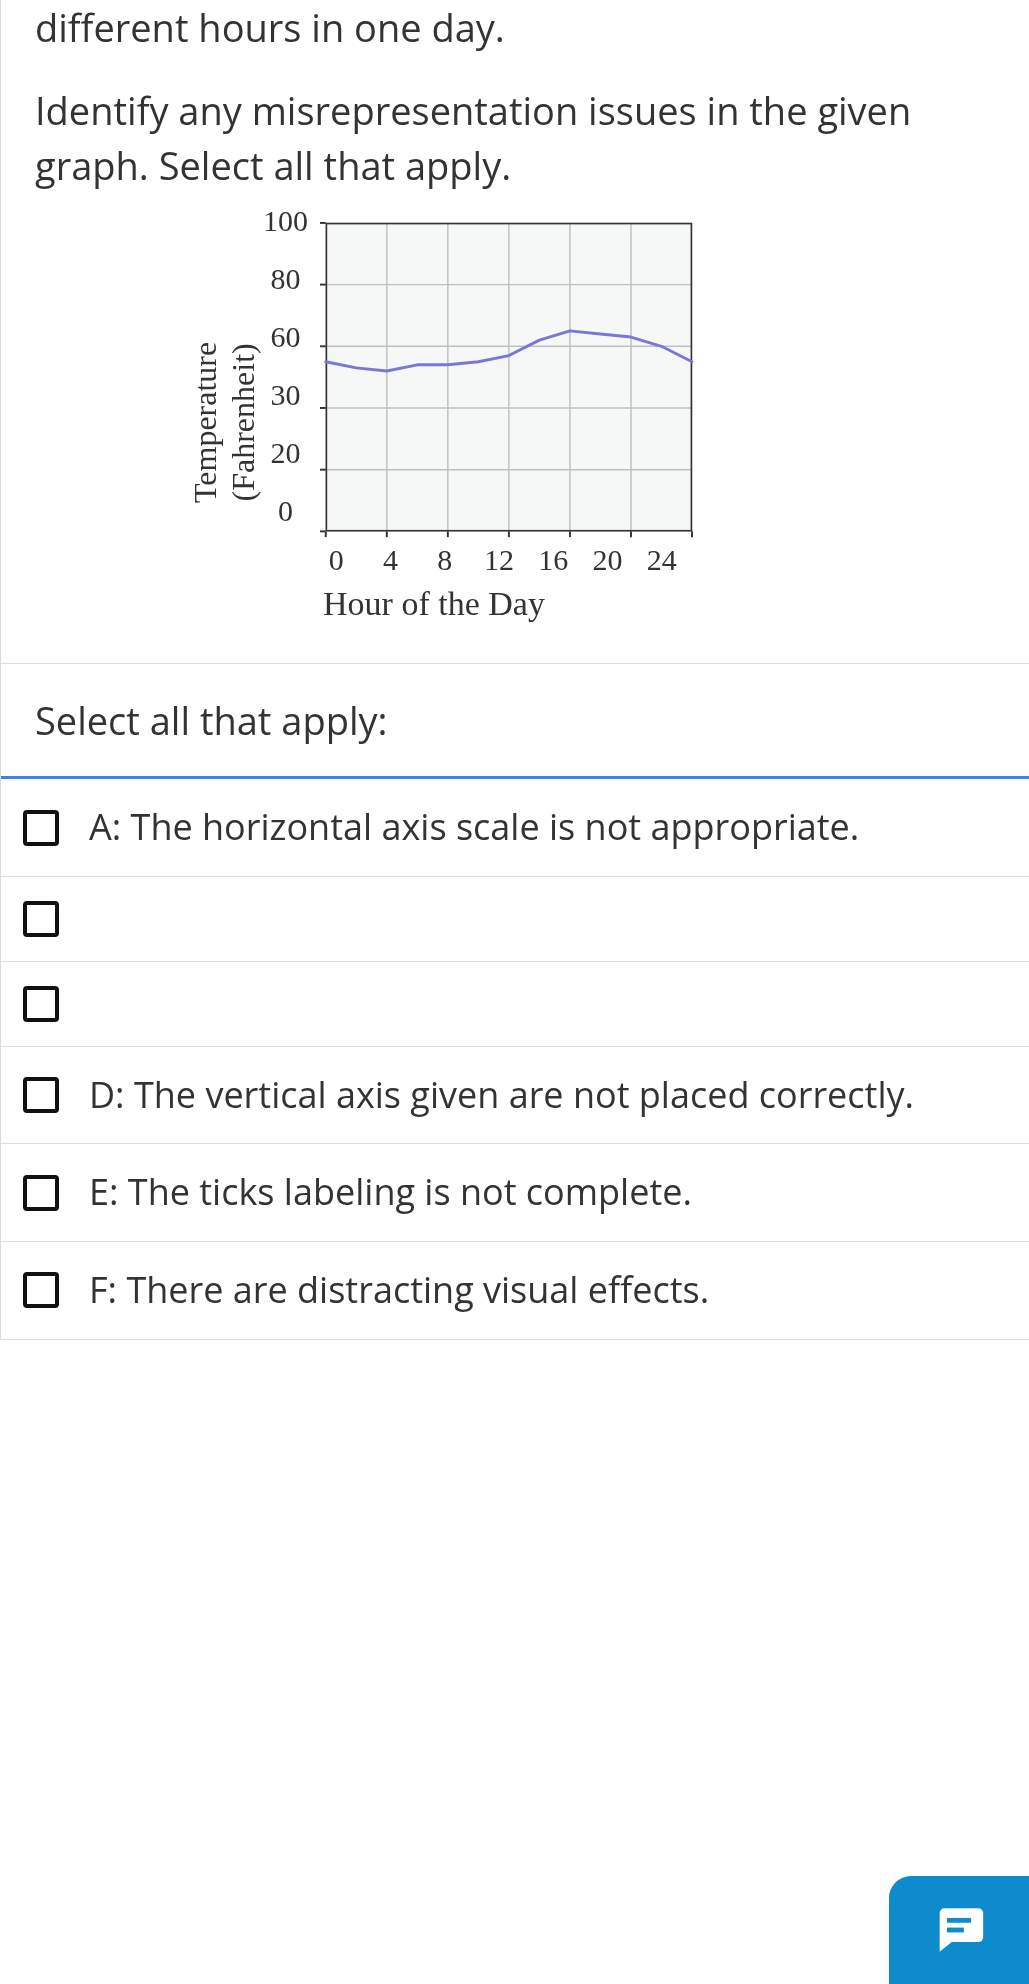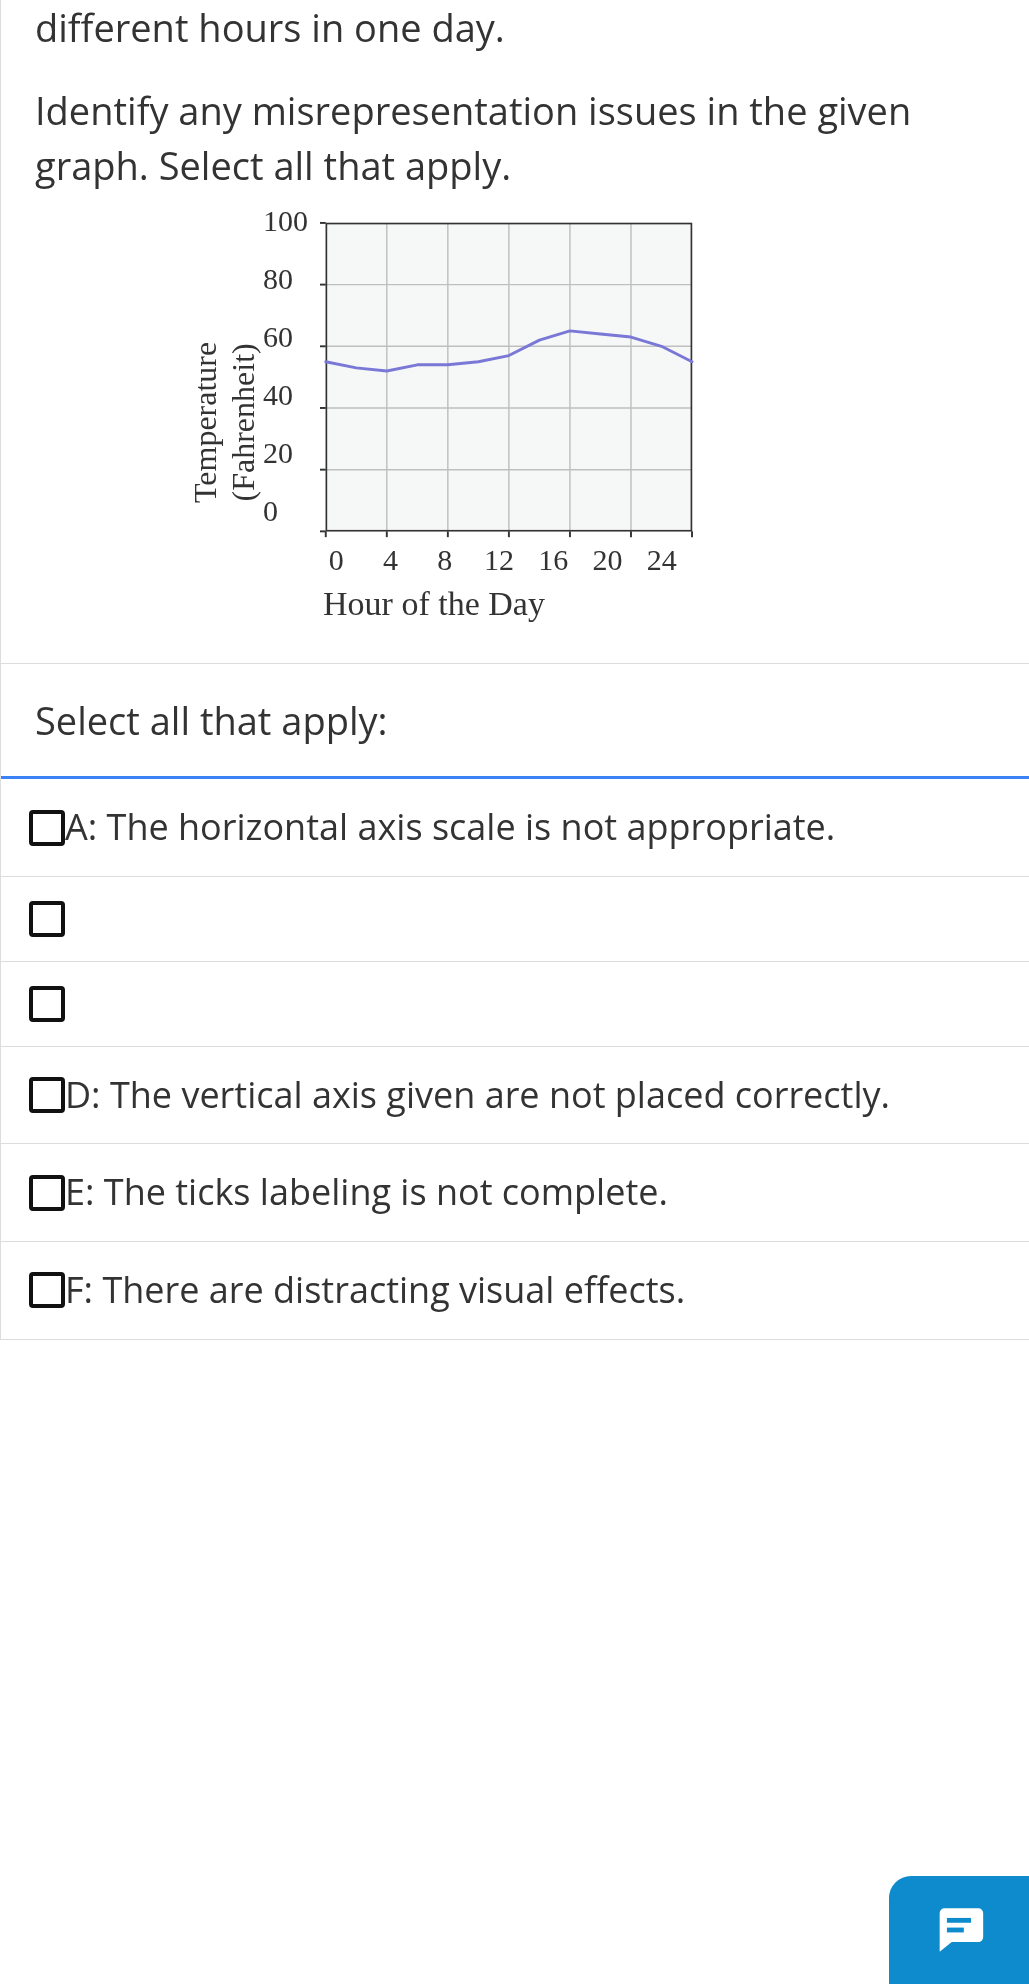--- a/index.html
+++ b/index.html
@@ -35,21 +35,21 @@
     font-size: 32px;
     text-align: center;
     line-height: 1.2;
   }
   .plot-col { flex: 1; }
   .plot-row { display: flex; align-items: flex-start; }
   .yticks {
     display: flex;
     flex-direction: column;
     justify-content: space-between;
-    align-items: flex-start;
+    align-items: center;
     height: 320px;
     padding-right: 8px;
     font-family: Georgia, "Times New Roman", serif;
     font-size: 30px;
     line-height: 1;
   }
   .yticks span { transform: translateY(-50%); }
   .yticks span:last-child { transform: translateY(-50%); }
   .plot-area {
     position: relative;
@@ -77,21 +77,22 @@
   
   .section-hr { border: none; border-top: 1px solid #ddd; margin: 0; }
   .select-header {
     font-size: 38px;
     padding: 30px 34px;
     border-bottom: 3px solid #3b82f6;
   }
   .option-row {
     display: flex;
     align-items: center;
-    padding: 24px 28px;
+    gap: 30px;
+    padding: 24px 22px;
     border-bottom: 1px solid #ddd;
     font-size: 36px;
     line-height: 1.35;
     cursor: pointer;
   }
   .checkbox {
     width: 36px; height: 36px;
     border: 4px solid #111;
     border-radius: 4px;
     flex-shrink: 0;
@@ -128,21 +129,21 @@
           <span style="white-space:pre;">Temperature
 (Fahrenheit)</span>
         </div>
       </div>
       <div class="plot-col">
         <div class="plot-row">
           <div class="yticks">
             <span>100</span>
             <span>80</span>
             <span>60</span>
-            <span>40</span>
+            <span>30</span>
             <span>20</span>
             <span>0</span>
           </div>
           <div class="plot-area">
             <svg id="chart-svg" width="380" height="320" viewBox="-8 -2 390 332">
                 <rect x="0" y="0" width="380" height="320" fill="#f6f7f7" stroke="none"></rect>
                 <line x1="0" y1="0" x2="380" y2="0" stroke="#bfbfbf" stroke-width="1.5"></line>
                 <line x1="0" y1="64" x2="380" y2="64" stroke="#bfbfbf" stroke-width="1.5"></line>
                 <line x1="0" y1="128" x2="380" y2="128" stroke="#bfbfbf" stroke-width="1.5"></line>
                 <line x1="0" y1="192" x2="380" y2="192" stroke="#bfbfbf" stroke-width="1.5"></line>

